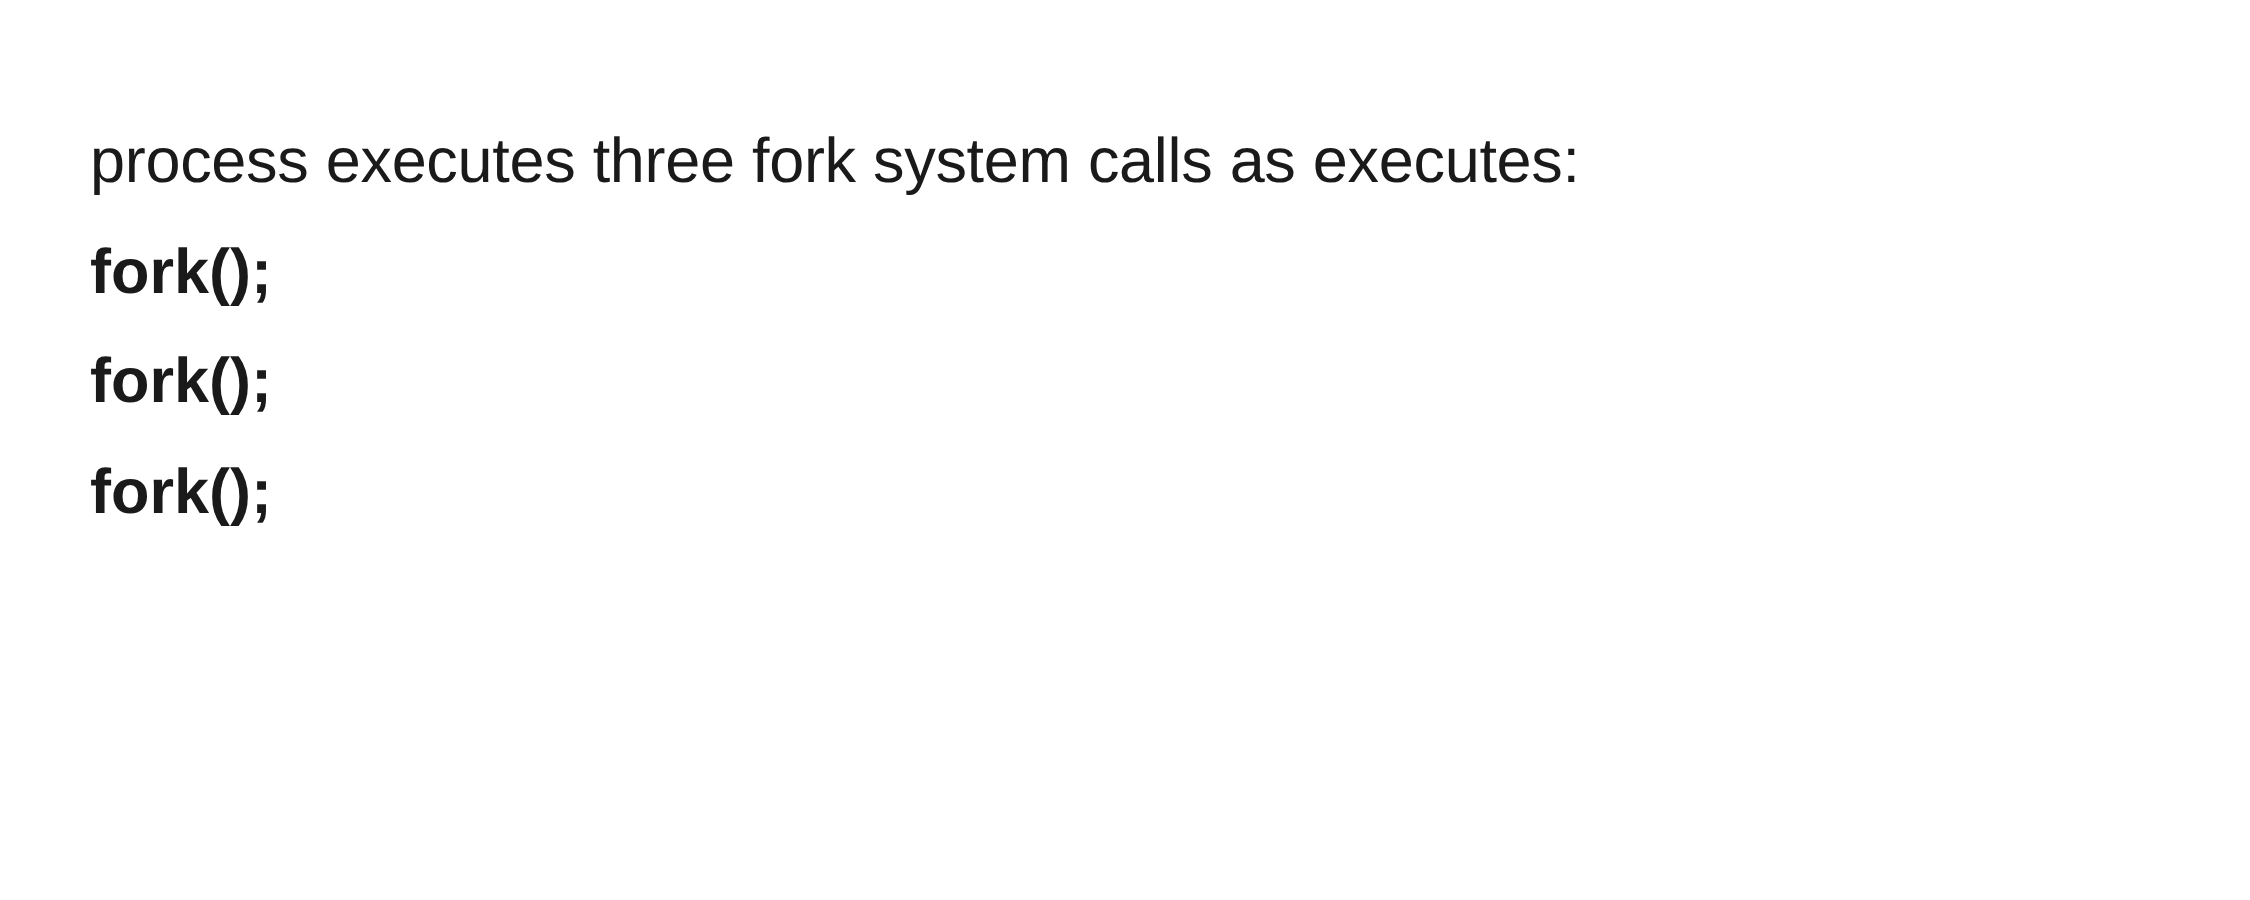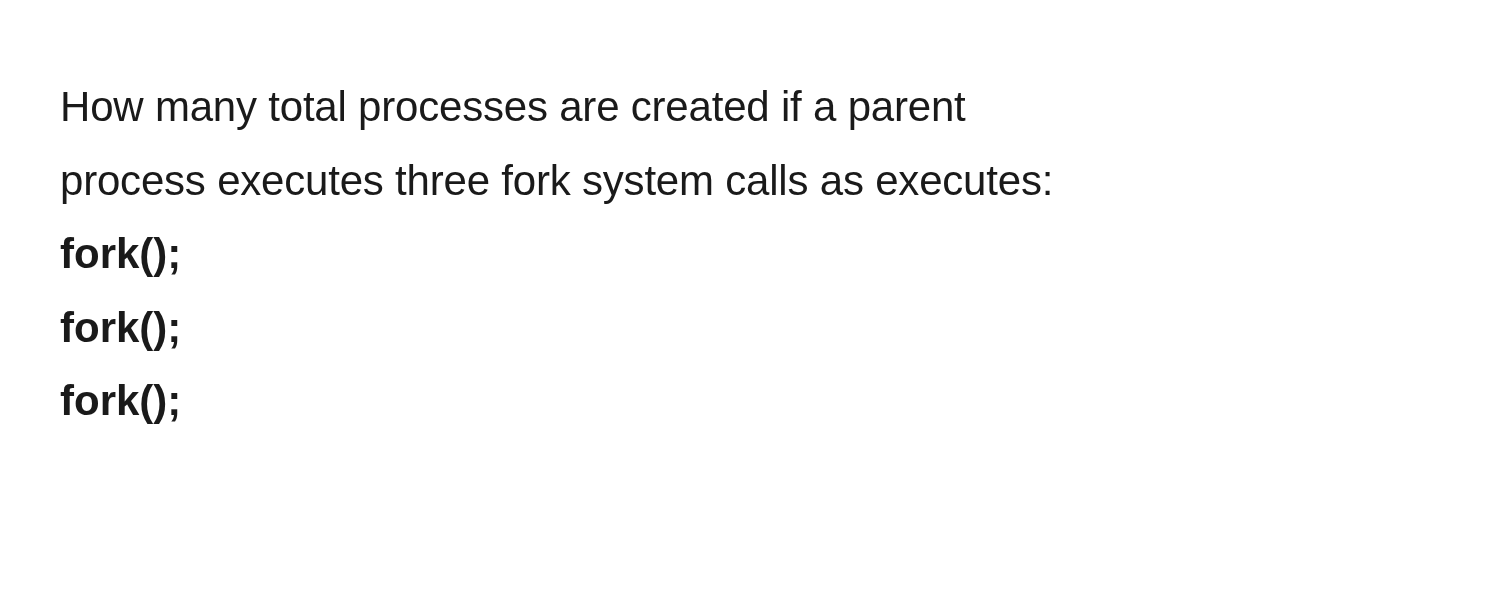--- a/index.html
+++ b/index.html
@@ -28,18 +28,17 @@
     .code-line {
       font-size: 42px;
       line-height: 1.75;
       font-weight: 700;
     }
   </style>
 </head>
 <body>
 
 <div class="question-container">
-  <div class="question-text">How many total processes are created if a parent</div>
   <div class="question-text">process executes three fork system calls as executes:</div>
   <div class="code-line">fork();</div>
   <div class="code-line">fork();</div>
   <div class="code-line">fork();</div>
 </div>
 
 </body></html>

